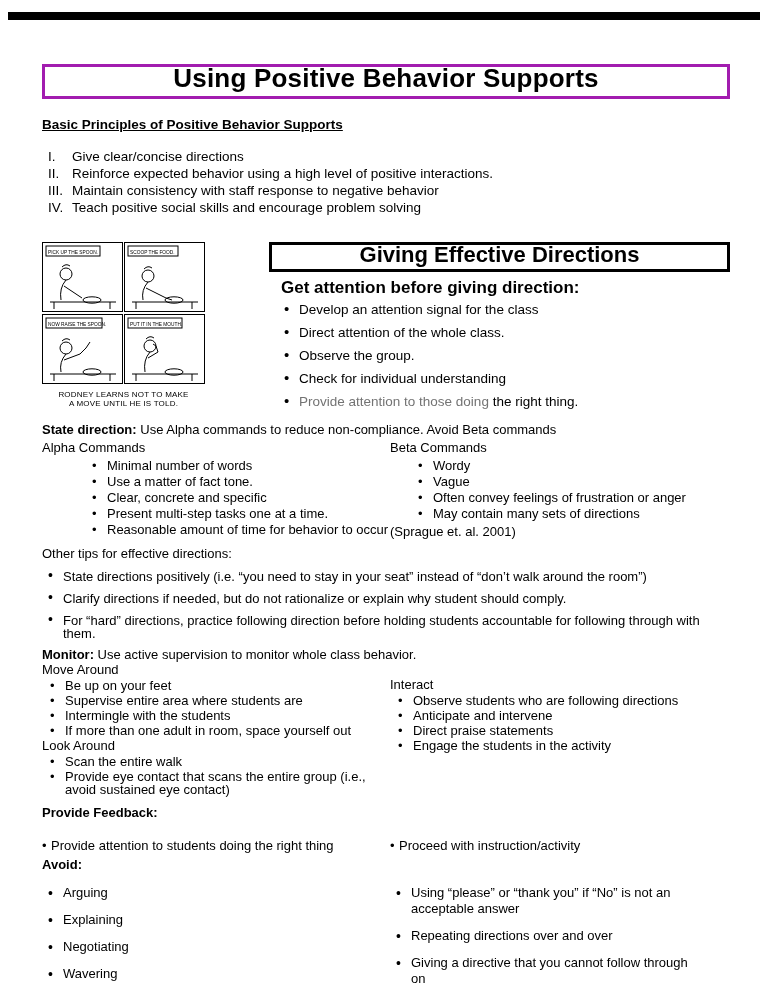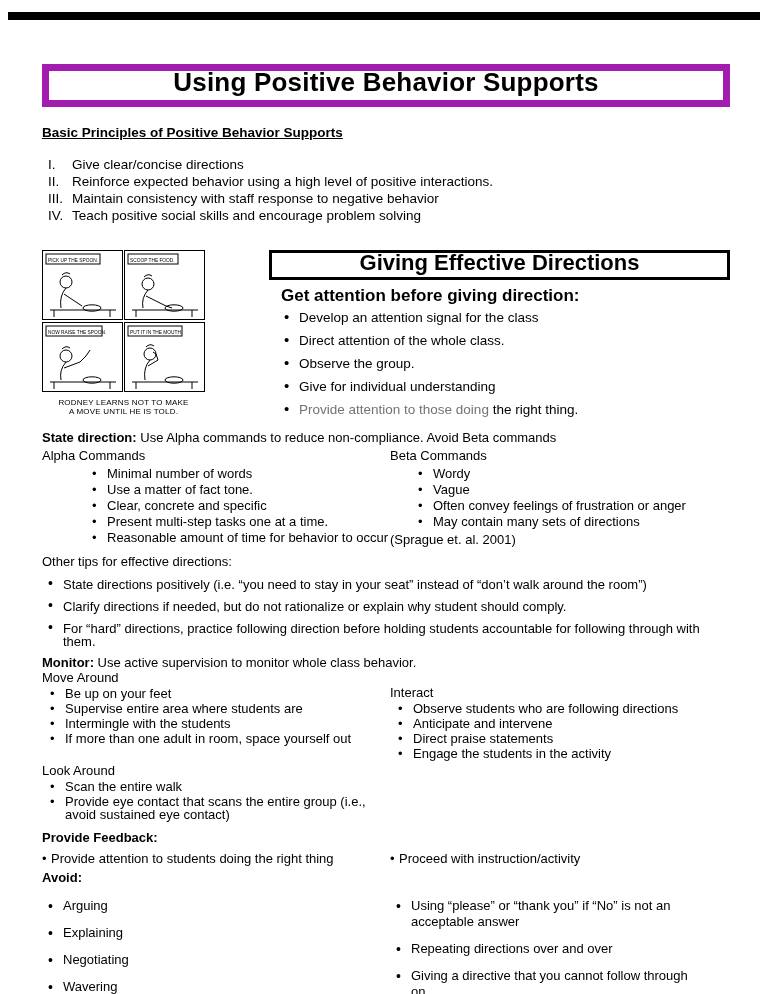--- a/index.html
+++ b/index.html
@@ -4,21 +4,21 @@
 <style>
   * { margin:0; padding:0; box-sizing:border-box; }
   html,body { background:#ffffff; }
   .page {
     width:768px; height:994px; background:#fff; position:relative; overflow:hidden;
     font-family:"Liberation Sans", sans-serif; color:#000; font-size:13px; line-height:15px;
   }
   .top-bar { height:8px; background:#000; margin:12px 8px 0 8px; }
   .content { padding:0 38px 0 42px; }
 
-  .title-box { margin-top:44px; border:7px solid #a21caf; text-align:center; padding:4px 0 6px; }
+  .title-box { margin-top:44px; border:3px solid #a21caf; text-align:center; padding:4px 0 6px; }
   .title-box span { font-size:26px; font-weight:bold; letter-spacing:0.2px; }
 
   .sect-heading { margin-top:18px; font-weight:bold; text-decoration:underline; font-size:13.5px; }
 
   .roman-list { margin-top:16px; margin-left:6px; }
   .roman-item { display:flex; line-height:17px; font-size:13.5px; }
   .rnum { width:24px; flex:none; }
 
   .mid-row { display:flex; margin-top:26px; }
   .comic-col { width:186px; flex:none; }
@@ -53,24 +53,24 @@
   .tips-heading { margin-top:6px; }
   .tips-list { margin-top:2px; margin-left:4px; }
   .tips-list .b { margin-top:9px; line-height:13px; }
   .tips-list .b::before { font-size:14px; top:-1px; }
 
   .monitor-line { margin-top:7px; }
   .plain-sub { line-height:15px; }
   .mv-list { margin-left:6px; }
   .mv-list .b { margin-top:2px; line-height:13px; }
   .mv-right { margin-top:15px; }
-  .look-heading { margin-top:18px; }
+  .look-heading { margin-top:1px; }
 
   .fb-heading { margin-top:9px; font-weight:bold; }
-  .fb-row { display:flex; margin-top:6px; }
+  .fb-row { display:flex; margin-top:18px; }
   .fb-item { position:relative; padding-left:9px; }
   .fb-item::before { content:"\2022"; position:absolute; left:0; }
 
   .avoid-heading { margin-top:4px; font-weight:bold; }
   .avoid-row { display:flex; margin-top:2px; }
   .avoid-list { margin-left:4px; }
   .avoid-list .b { margin-top:11px; line-height:16px; }
   .avoid-list .b::before { font-size:14px; }
   .avoid-right { margin-right:30px; }
 
@@ -175,21 +175,21 @@
 
       <div class="dir-col">
         <div class="dir-box">
           <span>Giving Effective Directions</span>
         </div>
         <div class="attn-heading">Get attention before giving direction:</div>
         <ul class="ga-list">
           <li class="b">Develop an attention signal for the class</li>
           <li class="b">Direct attention of the whole class.</li>
           <li class="b">Observe the group.</li>
-          <li class="b">Give for individual understanding</li>
+          <li class="b">Check for individual understanding</li>
           <li class="b"><span style="color: #737373;">Provide attention to those doing</span><span> the right thing.</span></li>
         </ul>
       </div>
     </div>
 
     <div class="state-line"><span class="bold">State direction:</span><span> Use Alpha commands to reduce non-compliance.  Avoid Beta commands</span></div>
 
     <div class="two-col cmd-row">
       <div class="tc-left">
         <div class="plain-sub">Alpha Commands</div>

